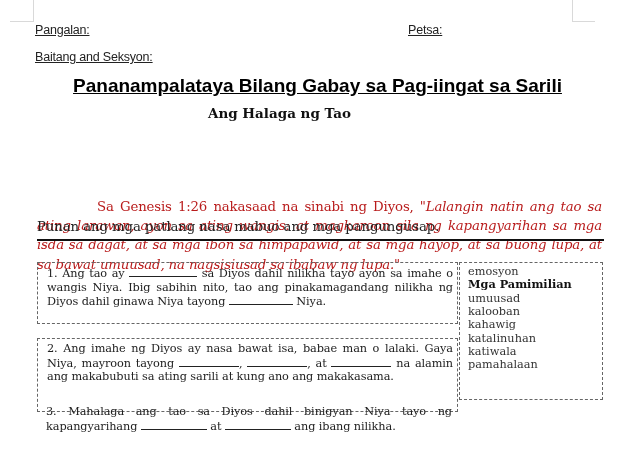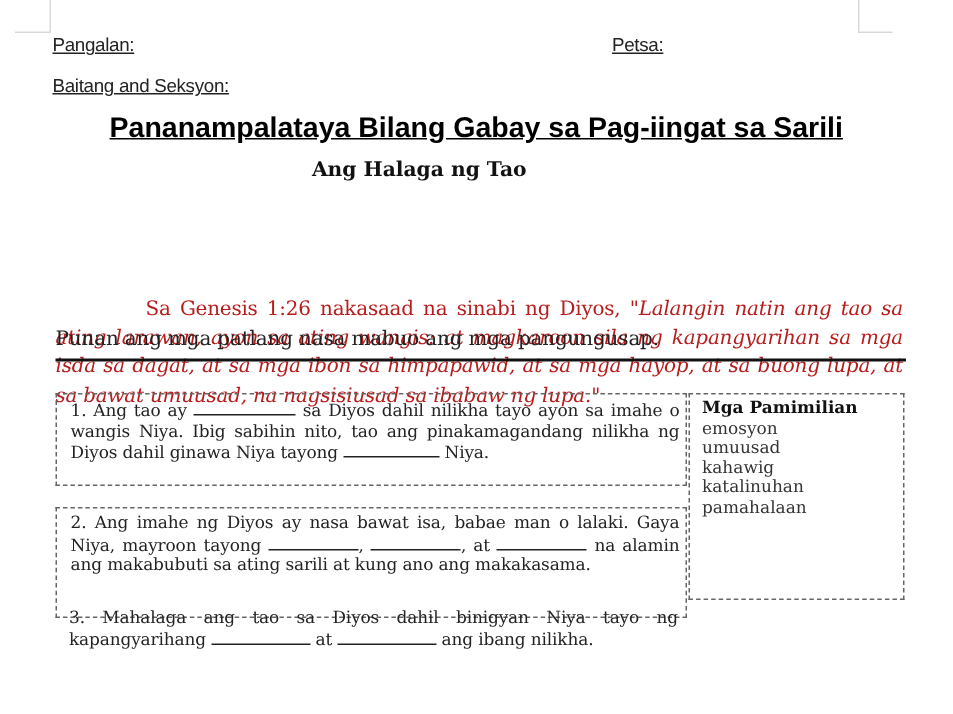--- a/index.html
+++ b/index.html
@@ -55,20 +55,22 @@
 </div>
 
 <div class="dbox" style="left:37px; top:326px; width:421px; height:74px;margin-top:12px;">
   <div class="serif q" style="padding:3px 4px 0 9px;"><span>2.</span> <span>Ang imahe ng Diyos ay nasa bawat isa, babae man o lalaki.  Gaya Niya, mayroon tayong </span><span class="blank" style="width:60px;"></span><span>, </span><span class="blank" style="width:60px;"></span><span>, at </span><span class="blank" style="width:60px;"></span><span> na alamin ang makabubuti sa ating sarili at kung ano ang makakasama.</span></div>
 </div>
 
 <div class="abs serif q" style="left:46px; top:405px; width:406px;"><span>3.</span> <span>Mahalaga ang tao sa Diyos dahil binigyan Niya tayo ng kapangyarihang </span><span class="blank" style="width:66px;"></span><span> at </span><span class="blank" style="width:66px;"></span><span> ang ibang nilikha.</span></div>
 
 <div class="dbox" style="left:459px; top:262px; width:144px; height:138px;">
   <div style="padding:2px 0 0 8px;">
+    <div class="serif choice">emosyon</div>
     <div class="serif choices-title">Mga Pamimilian</div>
-    <div class="serif choice">emosyon</div>
     <div class="serif choice">umuusad</div>
+    <div class="serif choice">kalooban</div>
     <div class="serif choice">kahawig</div>
     <div class="serif choice">katalinuhan</div>
+    <div class="serif choice">katiwala</div>
     <div class="serif choice">pamahalaan</div>
   </div>
 </div>
 
 </body></html>

